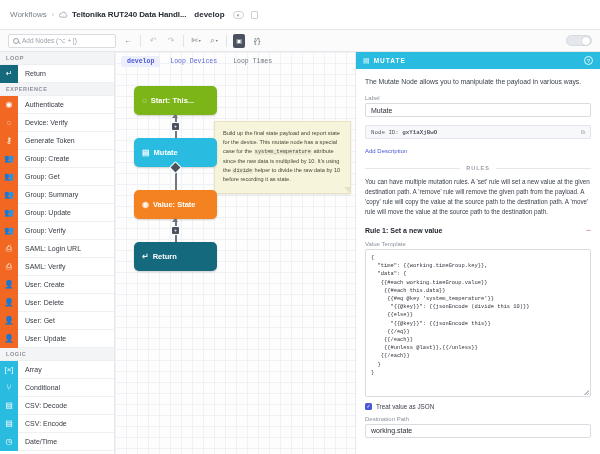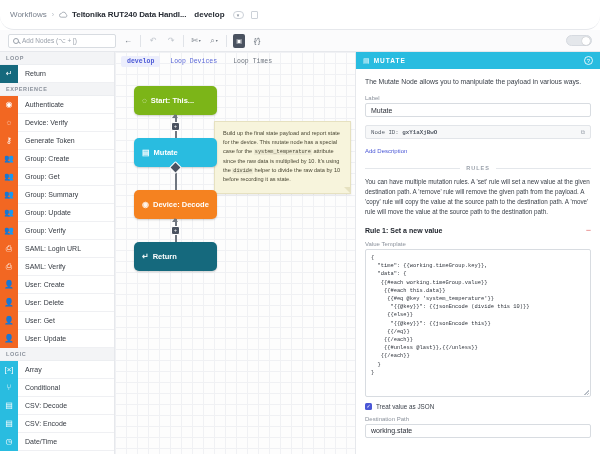--- a/index.html
+++ b/index.html
@@ -13,21 +13,20 @@
   .app { position: relative; width: 600px; height: 454px; display: flex; flex-direction: column; }
 
   
   .breadcrumb-bar {
     height: 30px; flex: 0 0 30px;
     display: flex; align-items: center;
     padding: 0 10px; gap: 4px;
     background: #ffffff;
     border-bottom: 1px solid #e6e8ec;
     font-size: 8px;
-    border-radius: 14px;
   }
   .bc-root { color: #7a828e; }
   .bc-sep { color: #b6bcc5; font-size: 7px; margin: 0 1px; }
   .bc-cloud { width: 9px; height: 9px; display: inline-flex; align-items: center; justify-content: center; color: #8d95a0; }
   .bc-title { font-weight: bold; color: #262b33; letter-spacing: -0.1px; }
   .bc-branch { font-weight: bold; color: #262b33; margin-left: 4px; }
   .bc-chip {
     margin-left: 4px; width: 11px; height: 8px; border-radius: 5px;
     border: 1px solid #ccd1d8; display: inline-flex; align-items: center; justify-content: center;
     font-size: 5px; color: #8d95a0; background: #fff;
@@ -344,21 +343,21 @@
       <div class="node" style="top: 34px; background: rgb(124, 181, 24);">
             <span class="nic">◌</span>
             <span>Start: This...</span>
           </div>
           <div class="node" style="top: 86px; background: rgb(41, 188, 224);">
             <span class="nic">▤</span>
             <span>Mutate</span>
           </div>
           <div class="node" style="top: 138px; background: rgb(245, 130, 32);">
             <span class="nic">◉</span>
-            <span>Device: Decode</span>
+            <span>Value: State</span>
           </div>
           <div class="node" style="top: 190px; background: rgb(21, 105, 125);">
             <span class="nic">↵</span>
             <span>Return</span>
           </div>
         </div>
       <div class="sticky">
         <span>Build up the final state payload and report state for the device. This mutate node has a special case for the </span><code>system_temperature</code><span> attribute since the raw data is multiplied by 10. It's using the </span><code>divide</code><span> helper to divide the raw data by 10 before recording it as state.</span>
       </div>
     </div>

